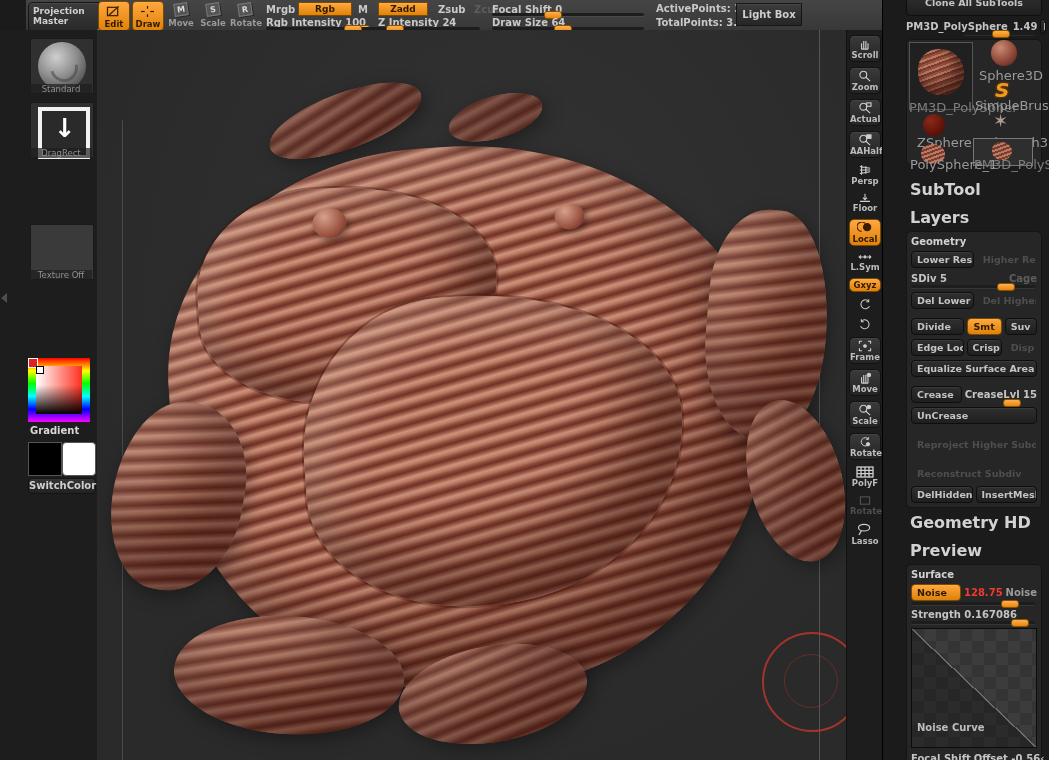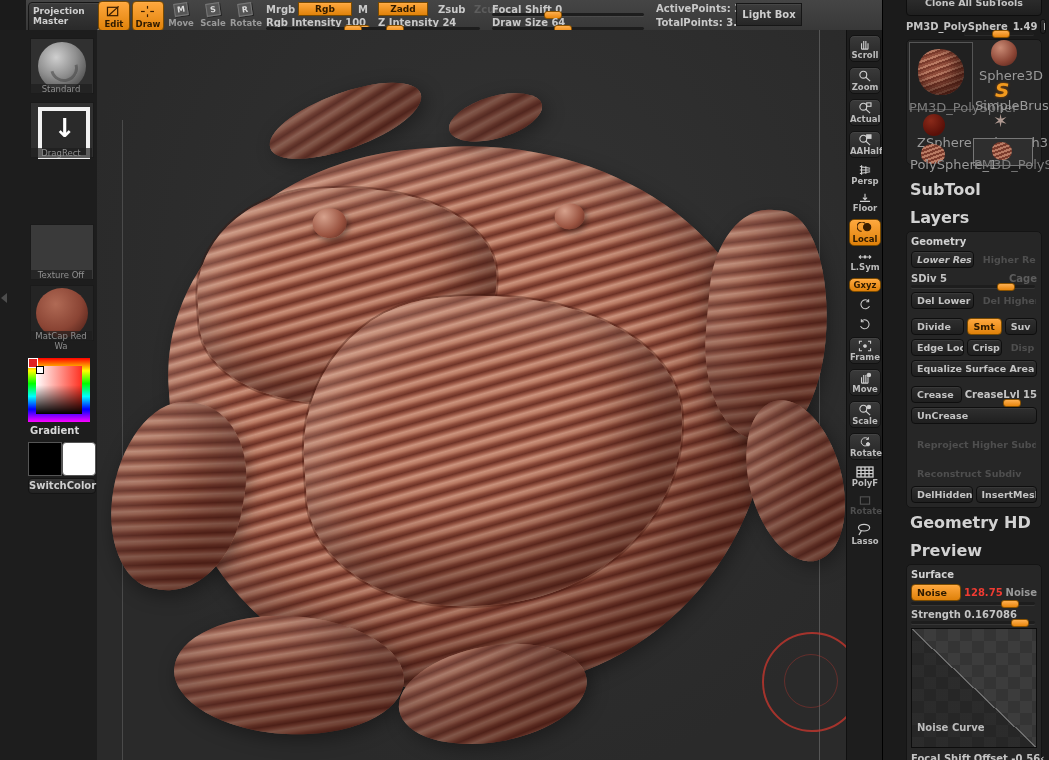--- a/index.html
+++ b/index.html
@@ -170,26 +170,20 @@
   <div class="abs lthumb" style="top:72px;">
     <div class="box">
         <div class="dragrect"></div>
       </div>
     <div class="cap">DragRect</div>
   </div>
   <div class="abs lthumb" style="top:194px;">
     <div class="box" style="background:#3a3a3a;"></div>
     <div class="cap">Texture Off</div>
   </div>
-  <div class="abs lthumb" style="top:255px;">
-    <div class="box" style="background:#242424;">
-        <div class="matcap"></div>
-      </div>
-    <div class="cap">MatCap Red Wa</div>
-  </div>
   <div class="abs" style="left:28px;top:328px;width:66px;">
     <div class="gradpick">
       <div class="inner"></div>
       <div class="selA"></div>
       <div class="selB"></div>
     </div>
     <div style="font-weight:bold;color:#d8d8d8;padding:3px 2px;">Gradient</div>
   </div>
   <div class="abs swatches" style="top:412px;">
     <div class="sw" style="left:0;background:#000;"></div>
@@ -382,21 +376,21 @@
       <div class="tg-cap" style="left:4px;top:-8px;">PolySphere_1</div>
       <div class="tg-cap" style="left:68px;top:-8px;color:#7e7e7e;">PM3D_PolySpher</div>
     </div>
 
     <div class="rp-header">SubTool</div>
     <div class="rp-header">Layers</div>
 
     <div class="rp-panel">
       <div style="font-weight:bold;color:#d2d2d2;">Geometry</div>
       <div class="row">
-        <div class="rp-btn" style="flex:1.05;font-style:italic;">Lower Res</div>
+        <div class="rp-btn" style="flex:1.05;">Lower Res</div>
         <div class="rp-btn disabled" style="flex:1;border-color:transparent;background:none;box-shadow:none;">Higher Res</div>
       </div>
       <div class="row" style="margin-top:5px;">
         <span class="mini-label">SDiv 5</span>
         <span class="mini-label dim" style="margin-left:auto;">Cage</span>
       </div>
       <div class="slider-track" style="position:relative;width:124px;margin-top:1px;">
         <div class="handle" style="left:86px;"></div>
       </div>
       <div class="row">

